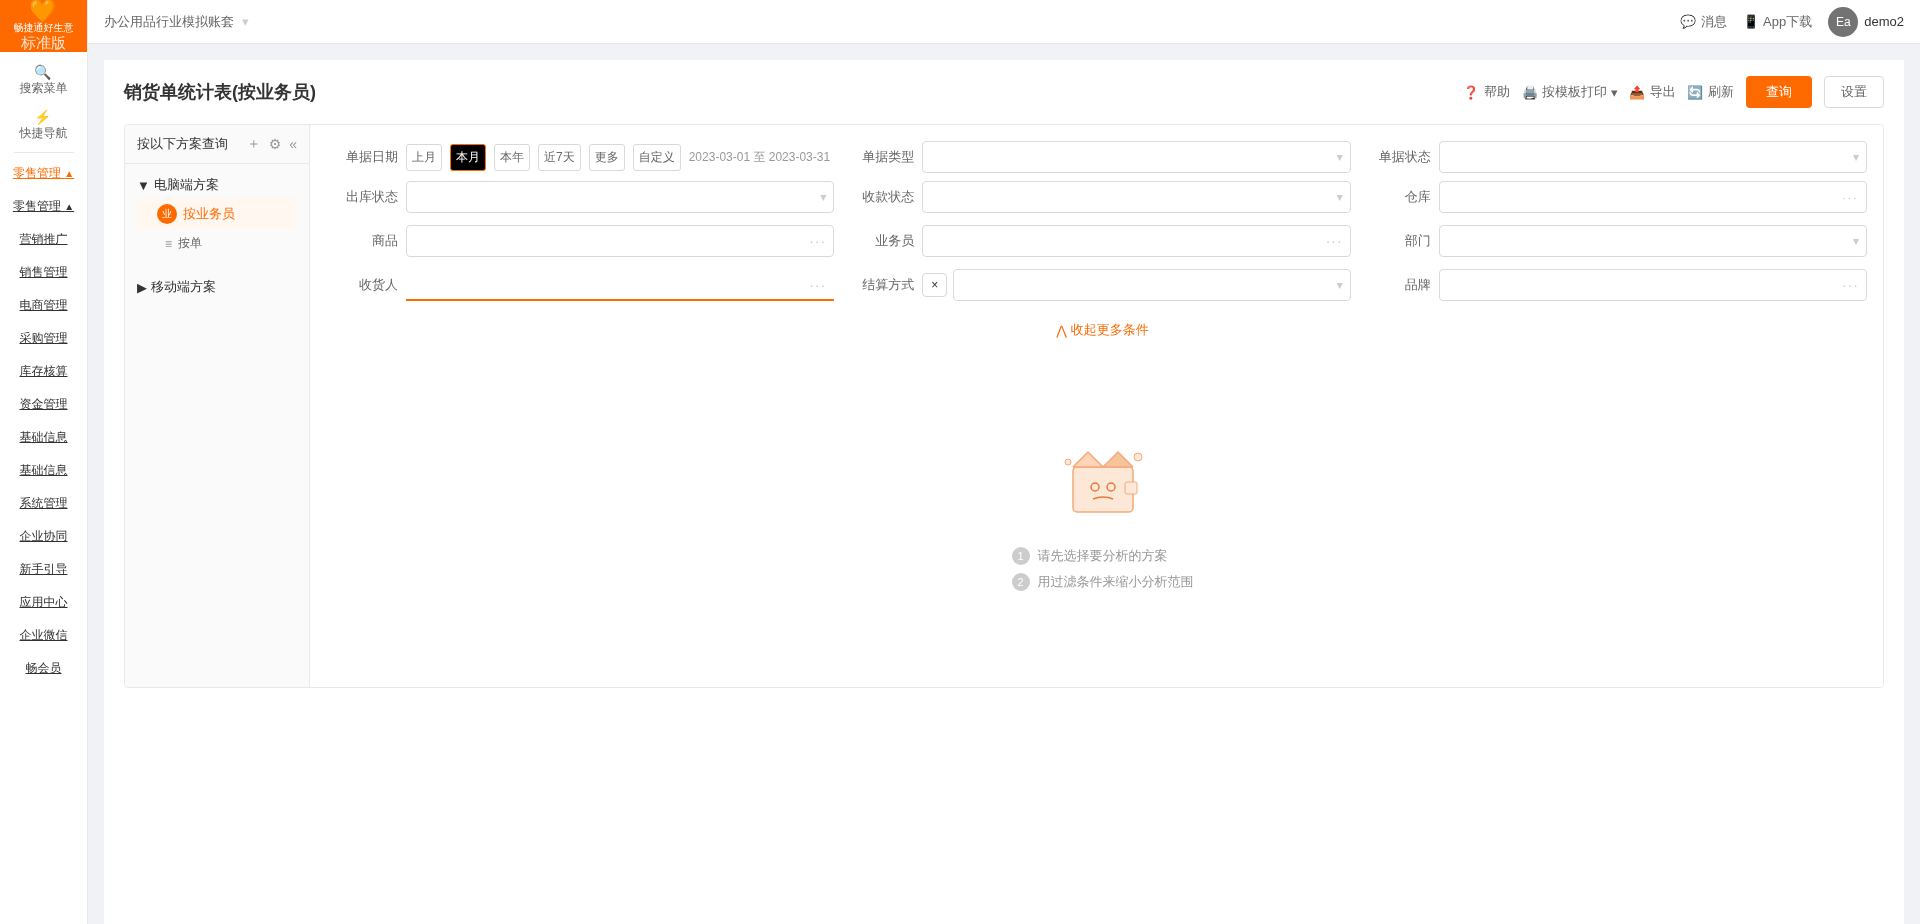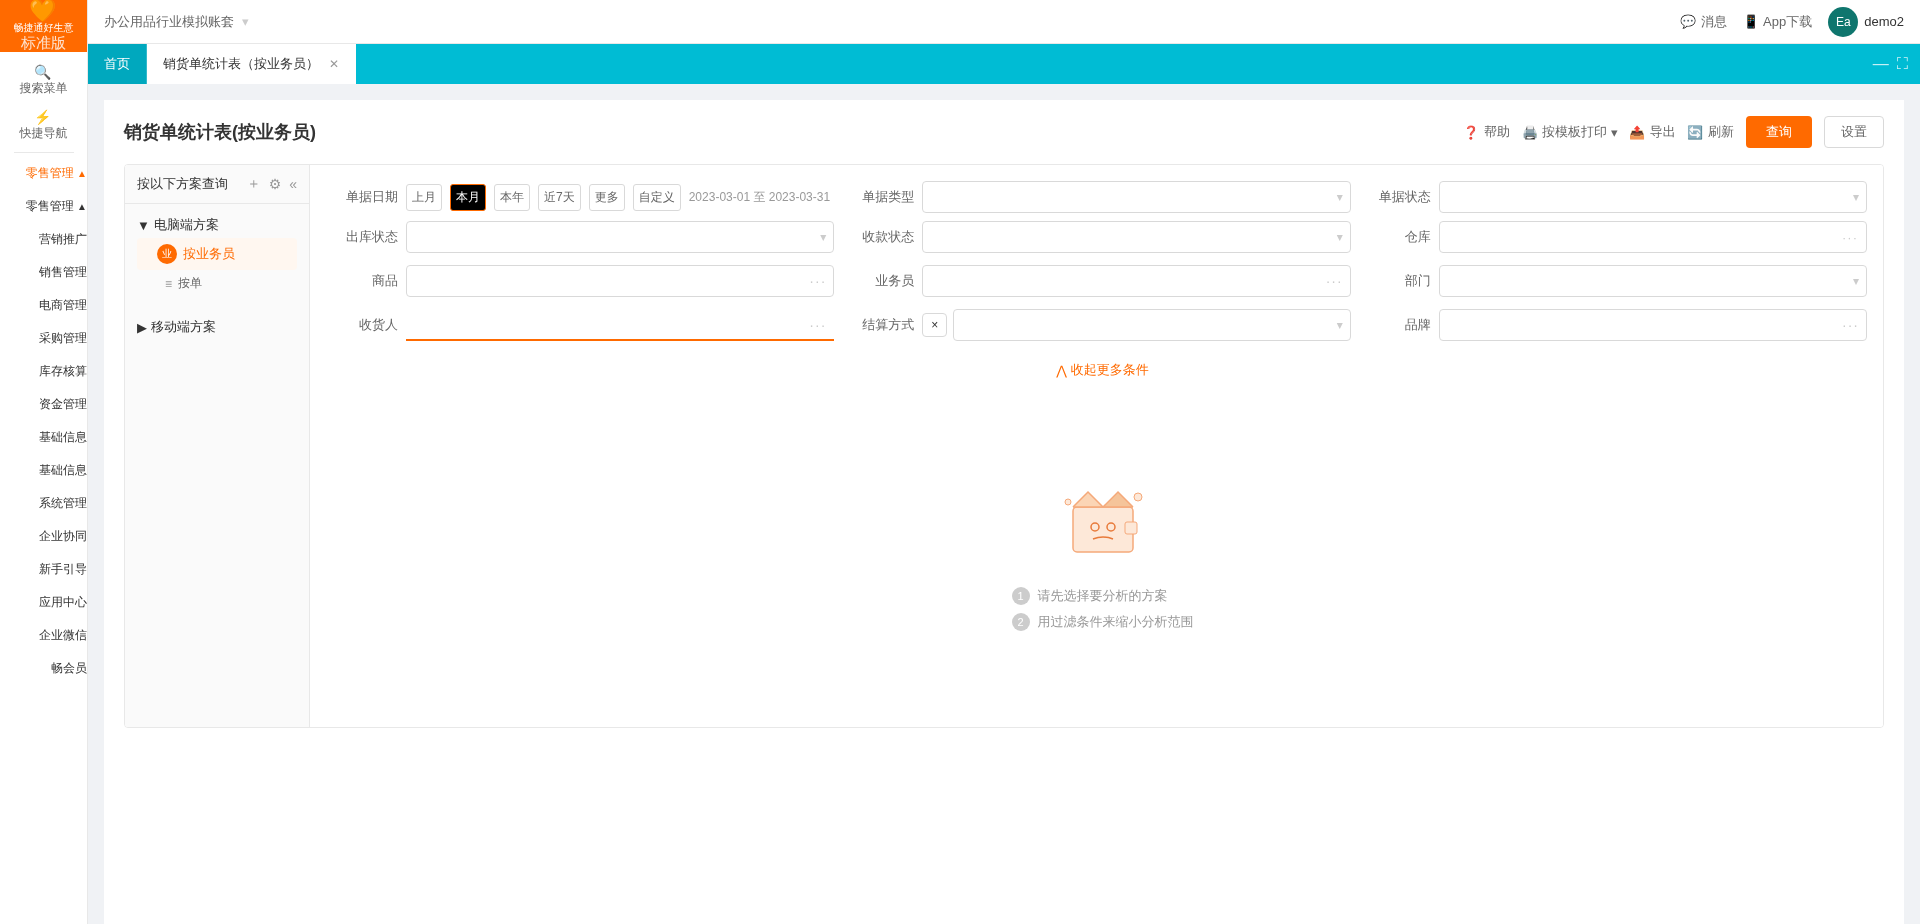--- a/index.html
+++ b/index.html
@@ -51,22 +51,23 @@
       width: 60px;
       height: 1px;
       background: #e8e8e8;
       margin: 4px auto;
     }
     .sidebar-item {
       padding: 8px 0;
       font-size: 12px;
       color: #333;
       cursor: pointer;
-      text-align: right;
+      text-align: center;
       width: 100%;
+      text-decoration: underline;
     }
     .sidebar-item.active { color: #ff6a00; }
 
     
     .main-wrapper {
       flex: 1;
       display: flex;
       flex-direction: column;
       overflow: hidden;
     }
@@ -104,21 +105,21 @@
       align-items: center;
       gap: 4px;
       color: #666;
       font-size: 13px;
       cursor: pointer;
     }
     .user-avatar {
       width: 30px;
       height: 30px;
       border-radius: 50%;
-      background: #0f766e;
+      background: #737373;
       color: #fff;
       display: flex;
       align-items: center;
       justify-content: center;
       font-size: 12px;
     }
 
     
     .tab-bar {
       height: 40px;
@@ -598,33 +599,20 @@
         <span>📱</span>
         <span>App下载</span>
       </div>
       <div style="display:flex;align-items:center;gap:6px;cursor:pointer;">
         <div class="user-avatar">Ea</div>
         <span>demo2</span>
       </div>
     </div>
   </div>
 
-  <div class="tab-bar">
-    <div class="tab-item home-tab">
-      <span>首页</span>
-    </div>
-    <div class="tab-item active-tab">
-      <span>销货单统计表（按业务员）</span>
-      <span class="tab-close">✕</span>
-    </div>
-    <div class="tab-expand-btn">
-      <span class="tab-expand-icon">—</span>
-      <span class="tab-expand-icon">⛶</span>
-    </div>
-  </div>
 
   <div class="page-content">
     <div class="content-inner">
 
       <div class="page-title-bar">
         <h1 class="page-title">销货单统计表(按业务员)</h1>
         <div class="page-actions">
           <div class="page-action-btn">
             <span>❓</span>
             <span>帮助</span>

